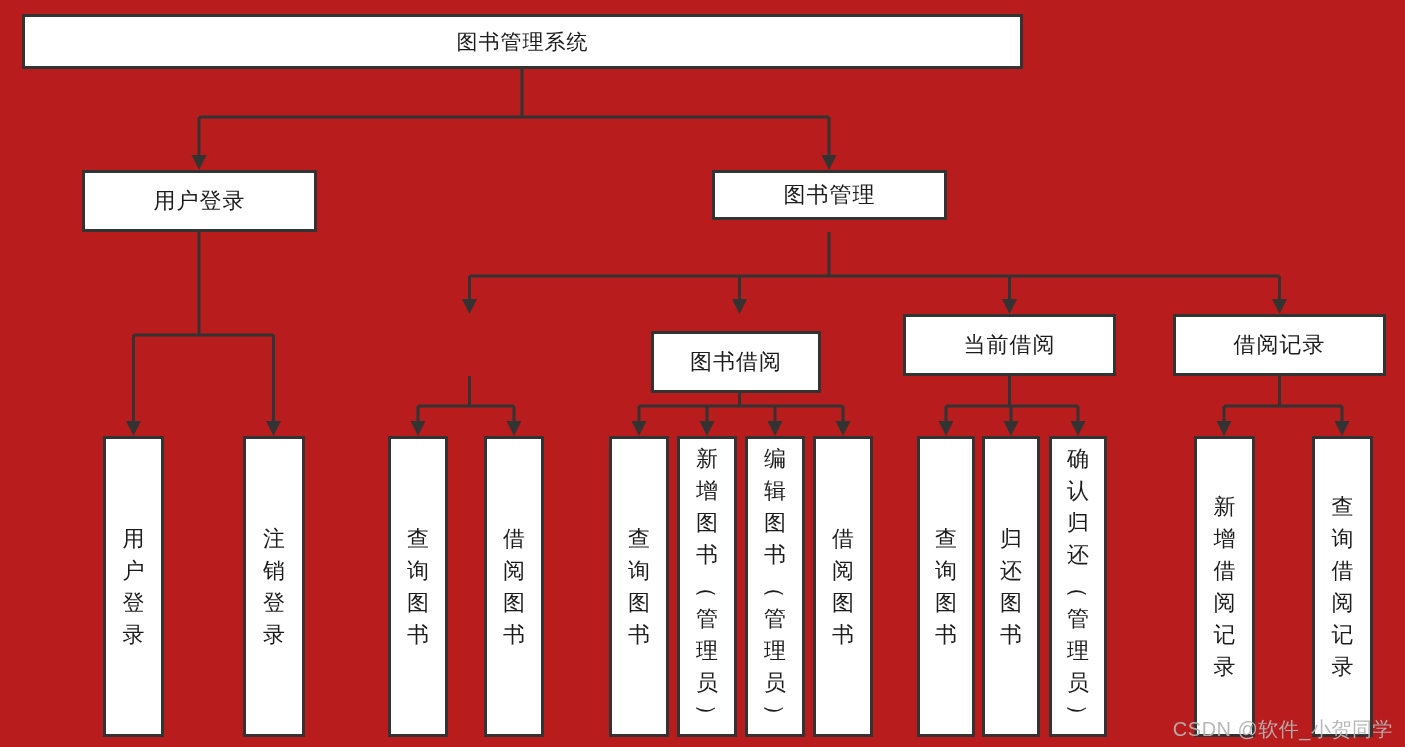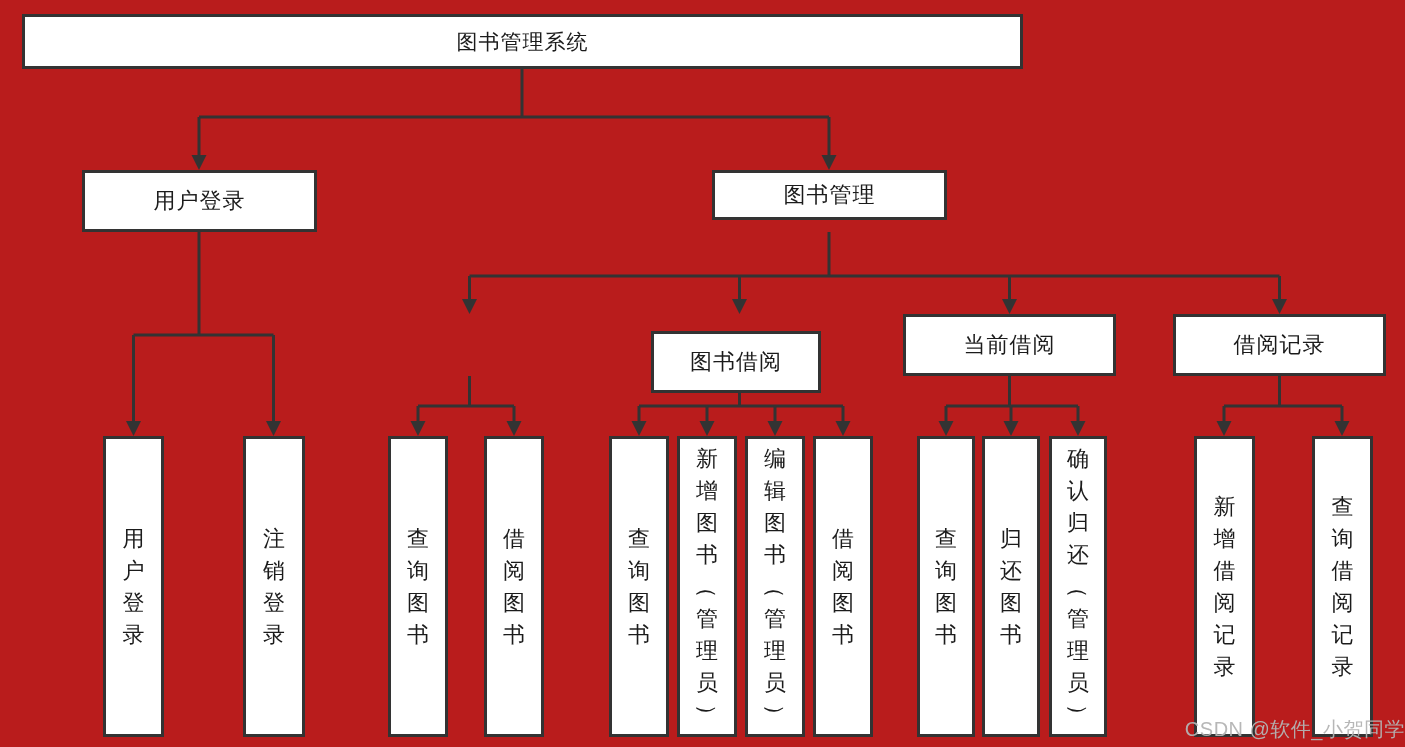--- a/index.html
+++ b/index.html
@@ -17,21 +17,21 @@
   .leaf{
     top:436px;height:301px;display:flex;flex-direction:column;
     align-items:center;justify-content:center;z-index:1;
   }
   .vchar{
     display:flex;align-items:center;justify-content:center;
     height:32px;width:100%;font-size:22px;line-height:32px;
   }
   .rot{transform:rotate(90deg);}
   #watermark{
-    position:absolute;right:0;bottom:4px;z-index:2;
+    position:absolute;right:12px;bottom:4px;z-index:2;
     font-size:20px;color:#b4b4b4;letter-spacing:0.5px;opacity:0.95;white-space:nowrap;
   }
 </style>
 </head>
 <body>
 
 <div id="stage">
 
   <svg id="connectors" viewBox="0 0 1405 747" xmlns="http://www.w3.org/2000/svg">
       <line x1="522" y1="68" x2="522" y2="117" stroke="#333333" stroke-width="3"></line>

